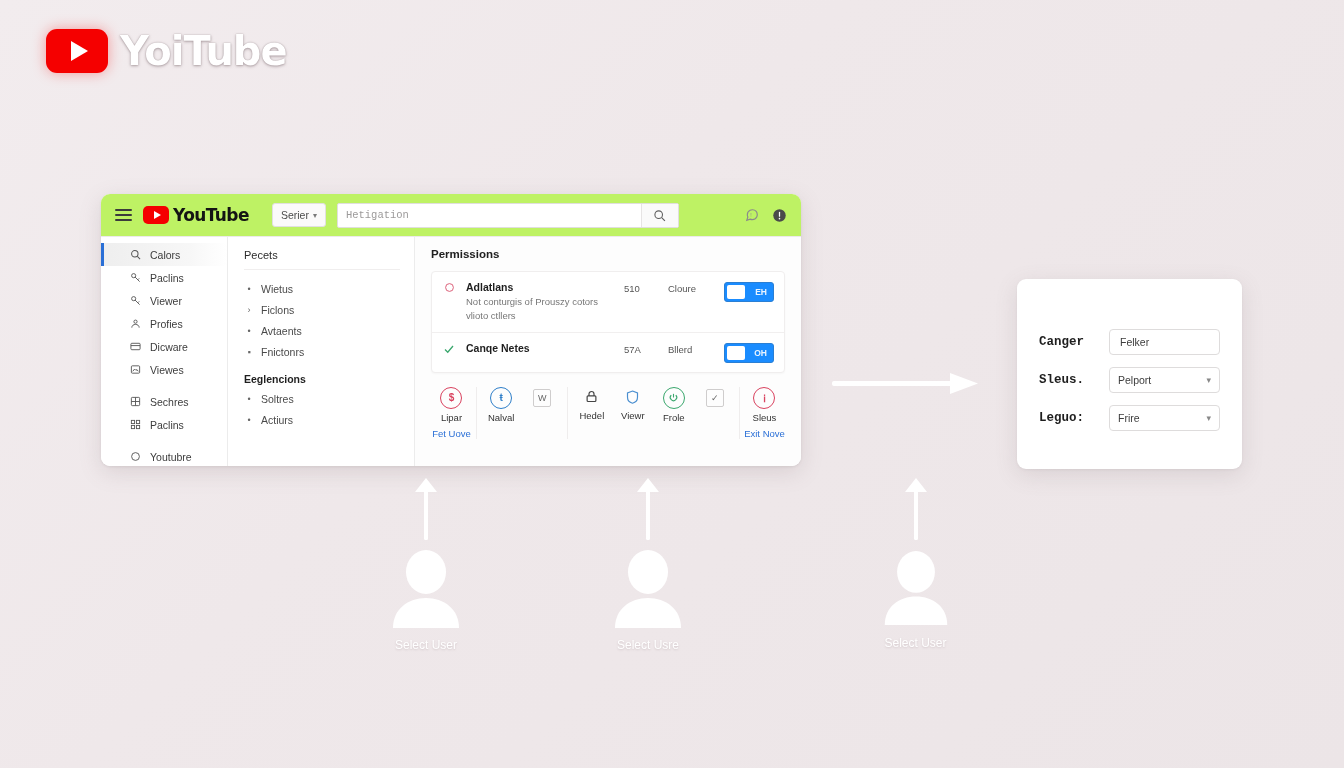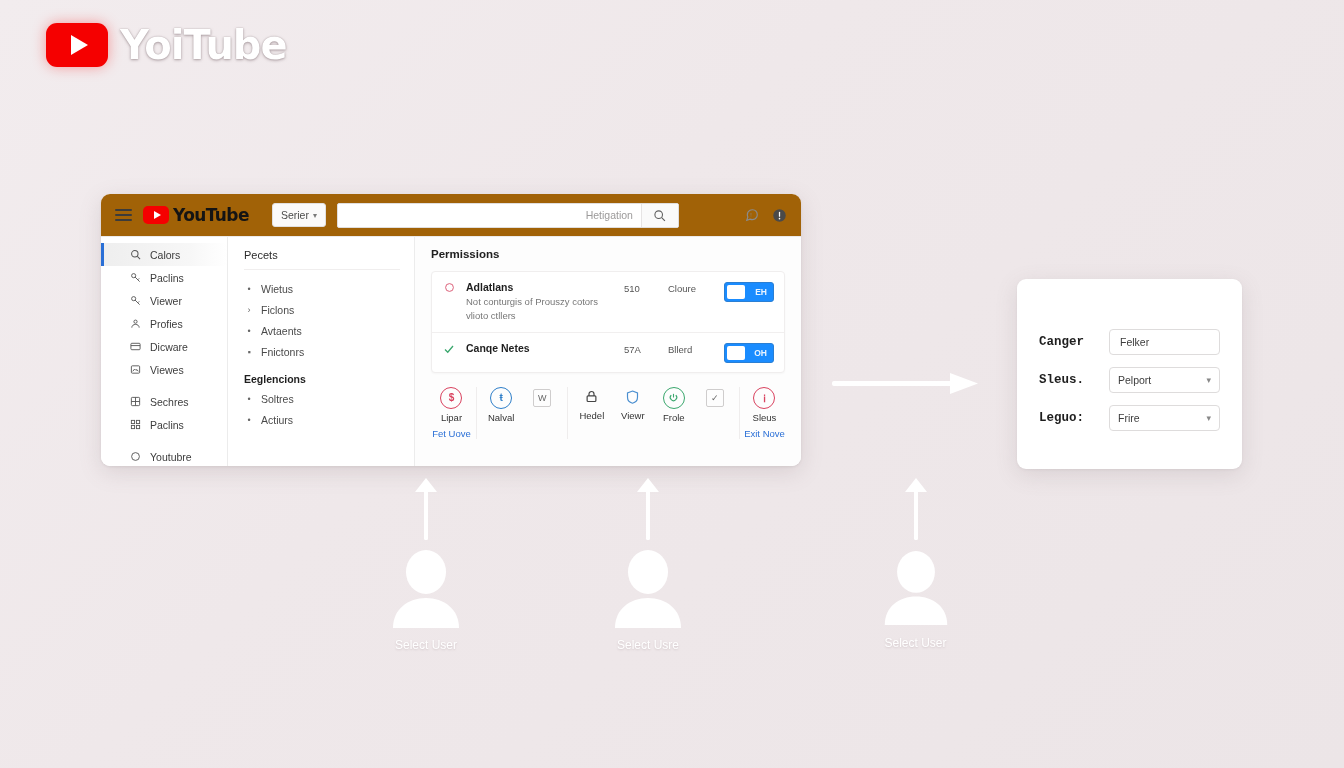--- a/index.html
+++ b/index.html
@@ -11,21 +11,21 @@
     background: linear-gradient(135deg, #f2ecee 0%, #efe8ea 40%, #ece5e7 100%);
     font-family: "Liberation Sans", sans-serif;
     overflow: hidden;
     position: relative;
     -webkit-font-smoothing: antialiased;
   }
 
   
   #brand-logo {
     position: absolute;
-    left: 46px; top: 22px;
+    left: 46px; top: 28px;
     display: flex; align-items: center; gap: 12px;
   }
   #brand-logo .play-box {
     width: 62px; height: 44px;
     background: #f50000;
     border-radius: 11px;
     display: flex; align-items: center; justify-content: center;
     box-shadow: 0 0 14px rgba(245,0,0,0.35);
   }
   #brand-logo .play-tri {
@@ -53,21 +53,21 @@
     border-radius: 9px;
     box-shadow: 0 6px 22px rgba(120,100,108,0.18), 0 1px 3px rgba(0,0,0,0.07);
     overflow: hidden;
     display: flex; flex-direction: column;
   }
 
   
   #window-header {
     height: 42px;
     flex: 0 0 42px;
-    background: #a16207;
+    background: #bef264;
     border-bottom: 1px solid #eceaea;
     display: flex; align-items: center;
     padding: 0 14px;
     gap: 11px;
   }
   .hamburger { width: 17px; display: flex; flex-direction: column; gap: 3px; cursor: pointer; }
   .hamburger span { display: block; height: 2px; background: #3b3b3b; border-radius: 1px; }
   .hdr-logo { display: flex; align-items: center; gap: 4px; }
   .hdr-logo .mini-play {
     width: 26px; height: 18px; background: #f50000; border-radius: 5px;
@@ -93,22 +93,22 @@
   .hdr-search {
     flex: 1;
     height: 23px;
     border: 1px solid #e0dede; border-radius: 2px;
     background: #fff;
     display: flex; align-items: stretch;
     max-width: 340px;
   }
   .hdr-search input {
     flex: 1; border: none; outline: none; background: transparent;
-    font-family: Liberation Sans, sans-serif;
-    font-size: 10.5px; color: #555; padding: 0 8px; text-align: right;
+    font-family: Liberation Mono, monospace;
+    font-size: 10.5px; color: #555; padding: 0 8px;
   }
   .hdr-search input::placeholder { color: #9c9a9a; }
   .hdr-search .srch-btn {
     width: 36px; border-left: 1px solid #e6e4e4;
     display: flex; align-items: center; justify-content: center;
     background: #fafafa; cursor: pointer;
   }
   .hdr-icons { margin-left: auto; display: flex; align-items: center; gap: 13px; padding-left: 10px;}
   .hdr-icons .ic { cursor: pointer; display:flex; align-items:center; }
 

